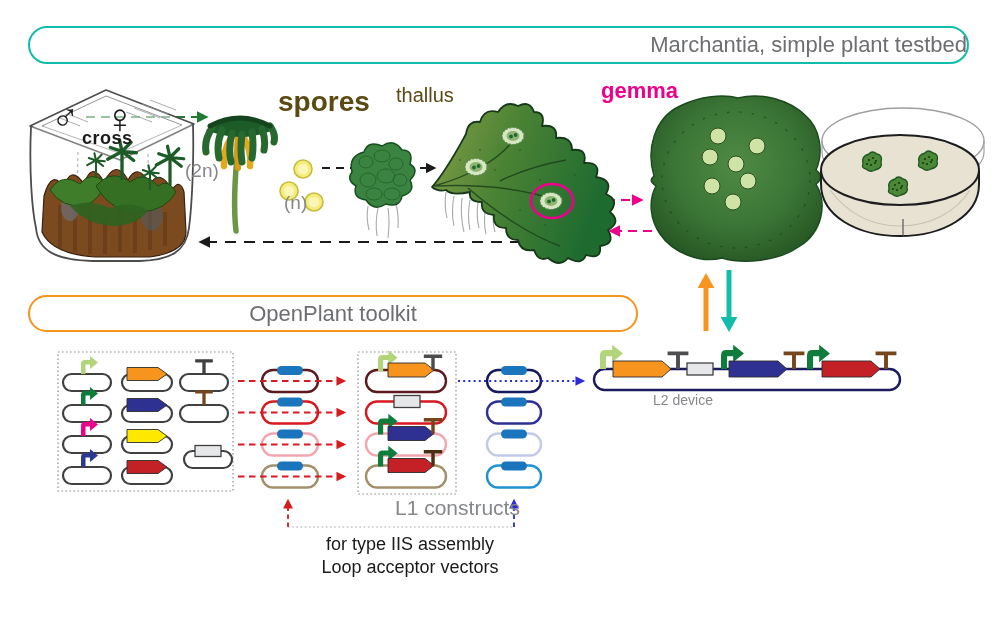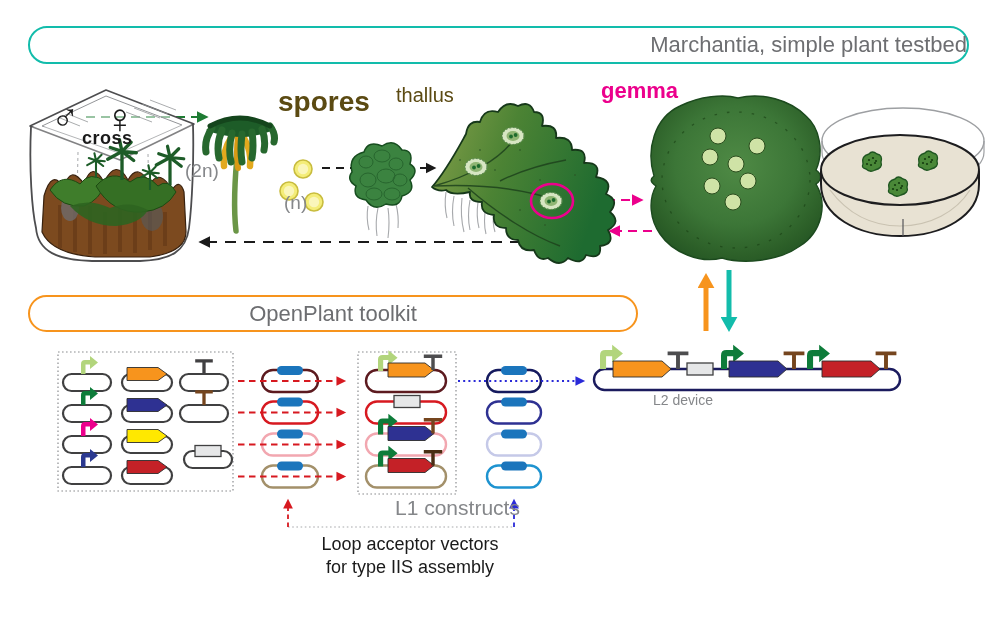--- a/index.html
+++ b/index.html
@@ -317,16 +317,16 @@
   <div class="lbl sym-female">♀</div>
   <div class="lbl lbl-2n">(2n)</div>
   <div class="lbl lbl-spores">spores</div>
   <div class="lbl lbl-n">(n)</div>
   <div class="lbl lbl-thallus">thallus</div>
   <div class="lbl lbl-gemma">gemma</div>
 
   <div class="lbl lbl-l1">L1 constructs</div>
   <div class="lbl lbl-l2">L2 device</div>
   <div class="loop-caption">
+    <div>for type IIS assembly</div>
     <div>Loop acceptor vectors</div>
-    <div>for type IIS assembly</div>
   </div>
 </div>
 
 </body></html>

